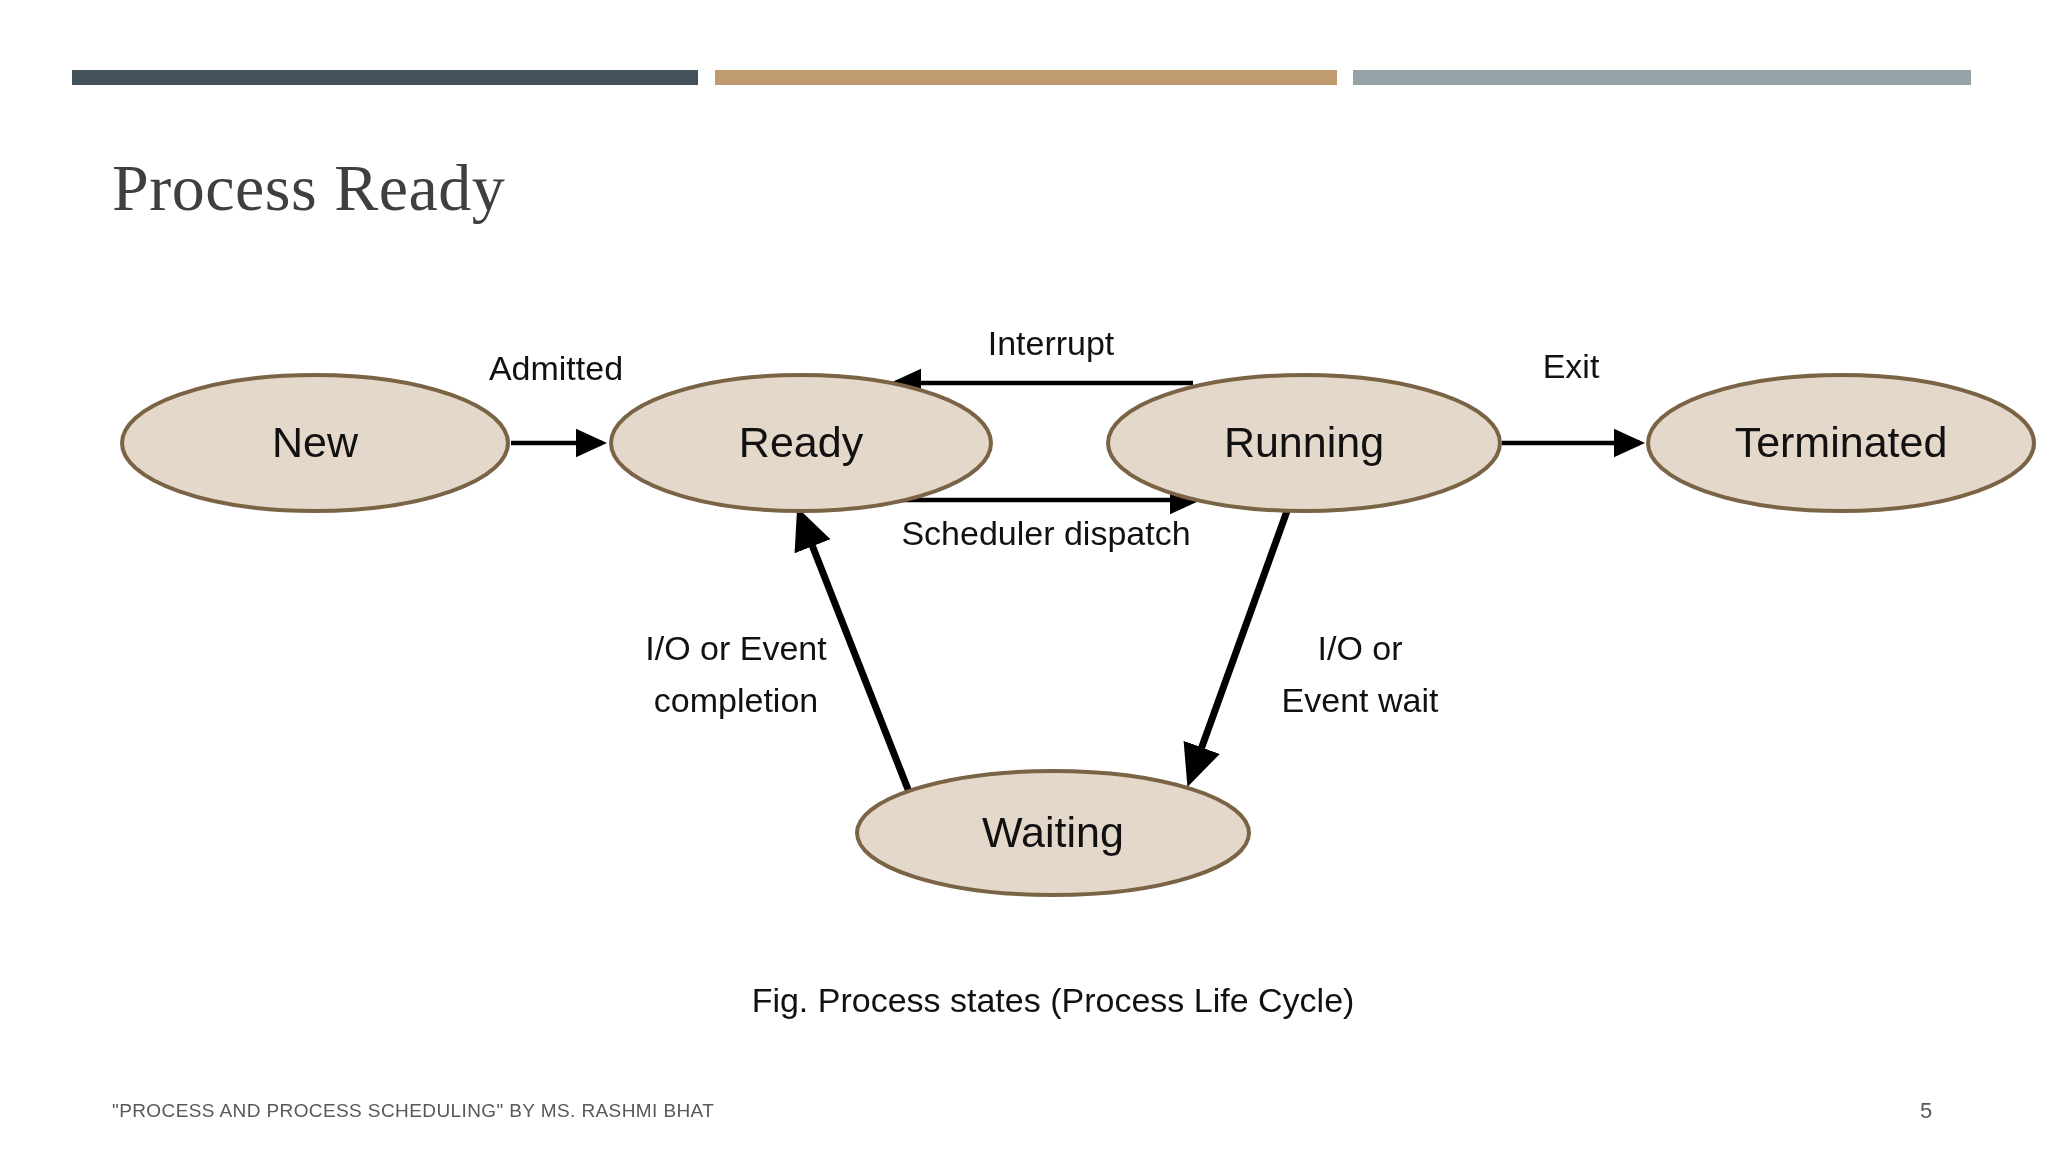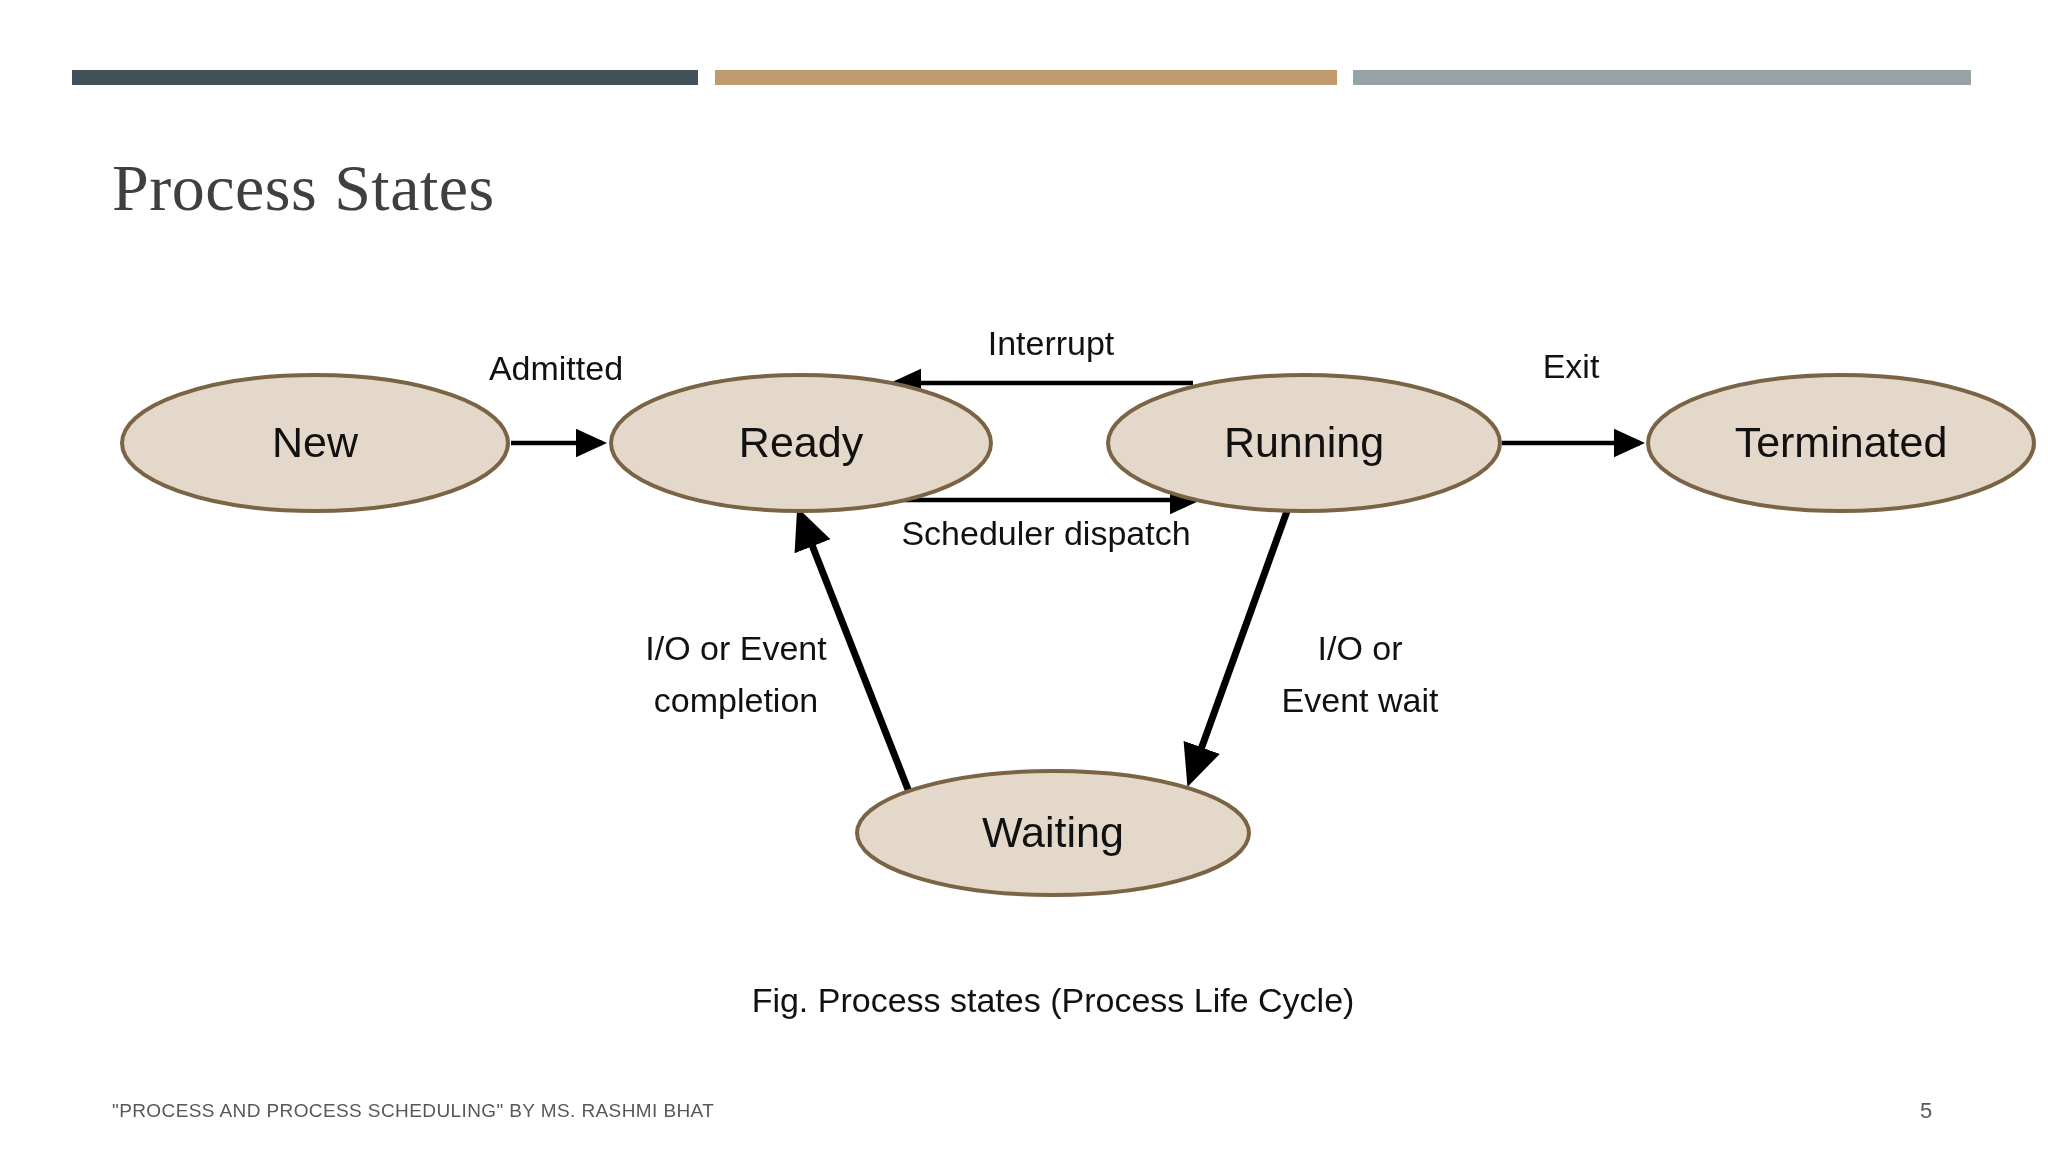--- a/index.html
+++ b/index.html
@@ -100,21 +100,21 @@
 </style>
 </head>
 <body>
 
 <div id="slide">
 
   <div class="bar" id="bar-dark"></div>
   <div class="bar" id="bar-tan"></div>
   <div class="bar" id="bar-gray"></div>
 
-  <div id="page-title">Process States</div>
+  <div id="page-title">Process Ready</div>
 
   <div id="diagram">
     <svg width="2048" height="1152" viewBox="0 0 2048 1152" xmlns="http://www.w3.org/2000/svg">
       <defs>
         <marker id="arrow-thin" viewBox="0 0 12 12" refX="10" refY="6" markerWidth="7" markerHeight="7" orient="auto-start-reverse">
           <path d="M 0 0.5 L 12 6 L 0 11.5 z" fill="#000000"></path>
         </marker>
         <marker id="arrow-thick" viewBox="0 0 12 12" refX="9" refY="6" markerWidth="6" markerHeight="6" orient="auto-start-reverse">
           <path d="M 0 0.5 L 12 6 L 0 11.5 z" fill="#000000"></path>
         </marker>

